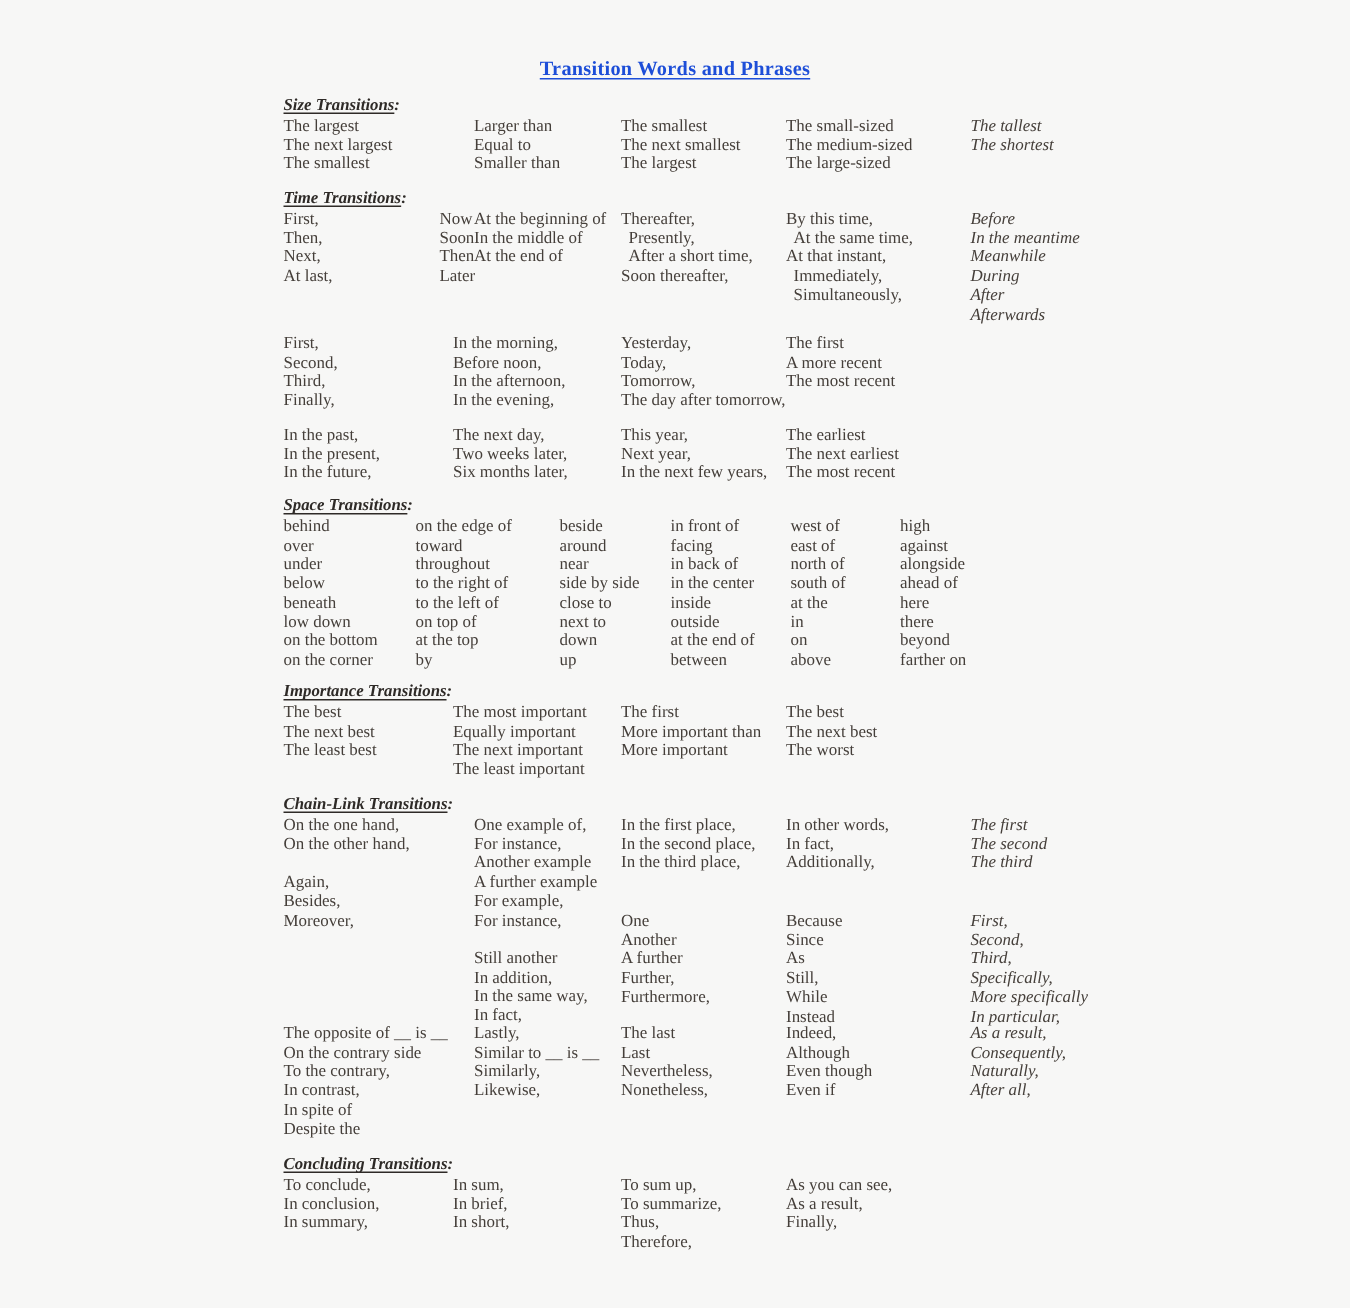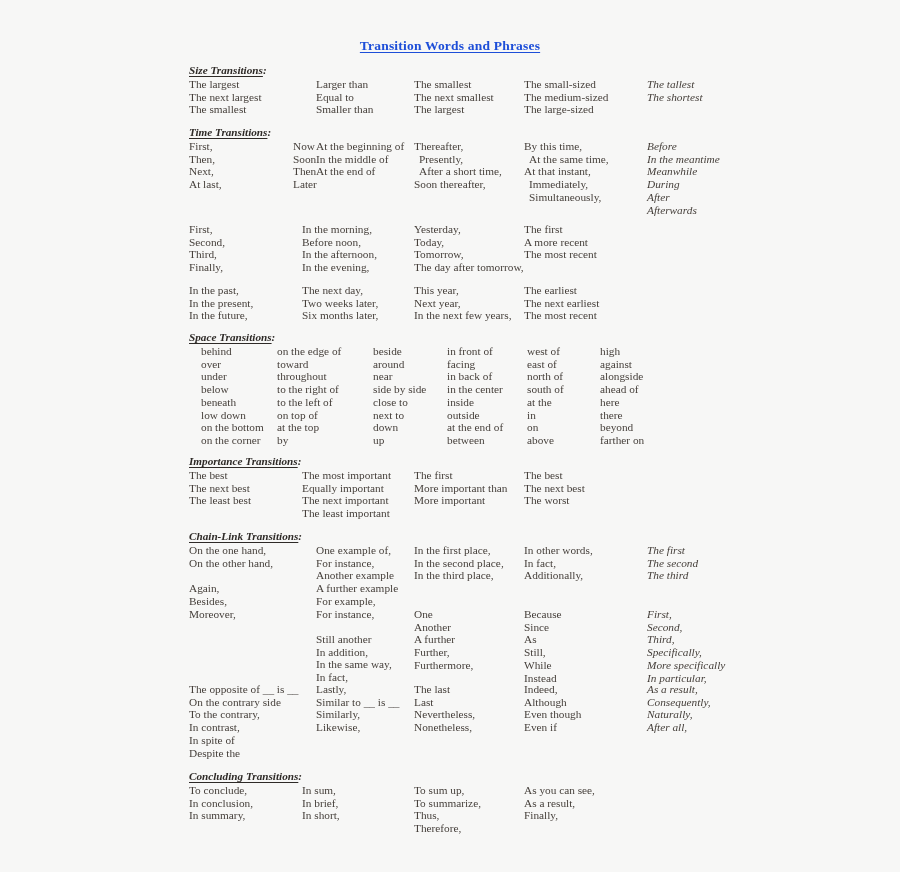--- a/index.html
+++ b/index.html
@@ -74,21 +74,21 @@
     visibility: hidden;
   }
   
   .c0 { left: 0px; }
   .c0b { left: 64px; margin-left: 40px; }
   .c1 { left: 127px; }
   .c2 { left: 225px; }
   .c3 { left: 335px; }
   .c4 { left: 458px; font-style: italic; }
   
-  .s0 { left: 12px; }
+  .s0 { left: 0px; }
   .s1 { left: 88px; }
   .s2 { left: 184px; }
   .s3 { left: 258px; }
   .s4 { left: 338px; }
   .s5 { left: 411px; }
   
   .g0 { left: 0px; }
   .g1 { left: 113px; }
   .g2 { left: 225px; }
   .g3 { left: 335px; }

